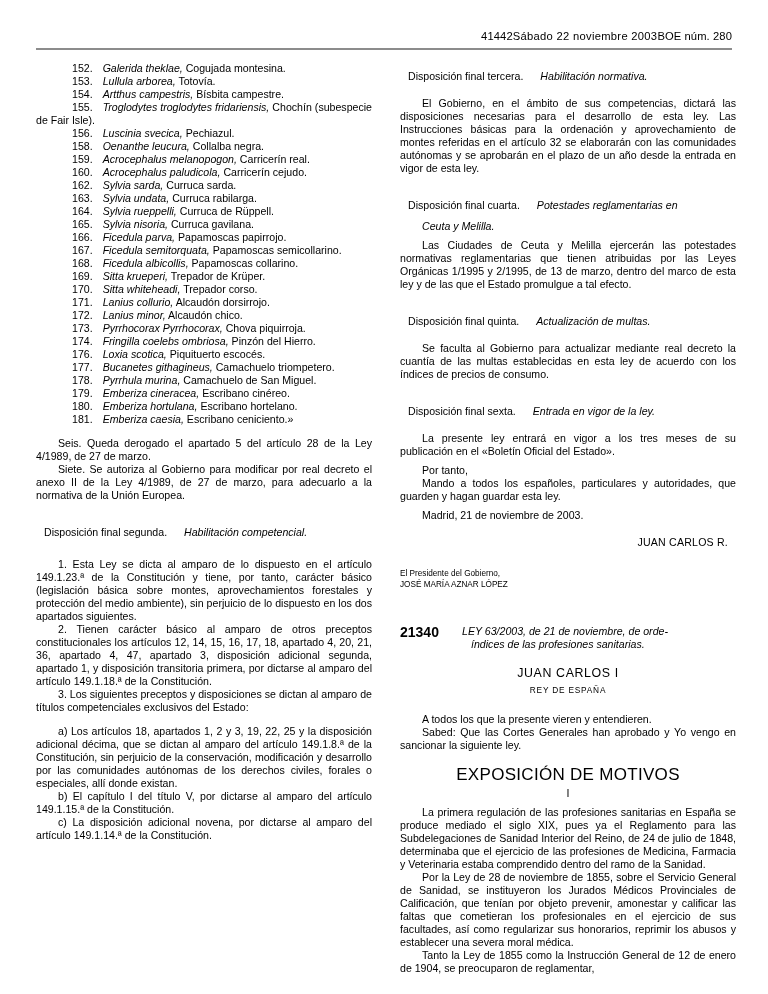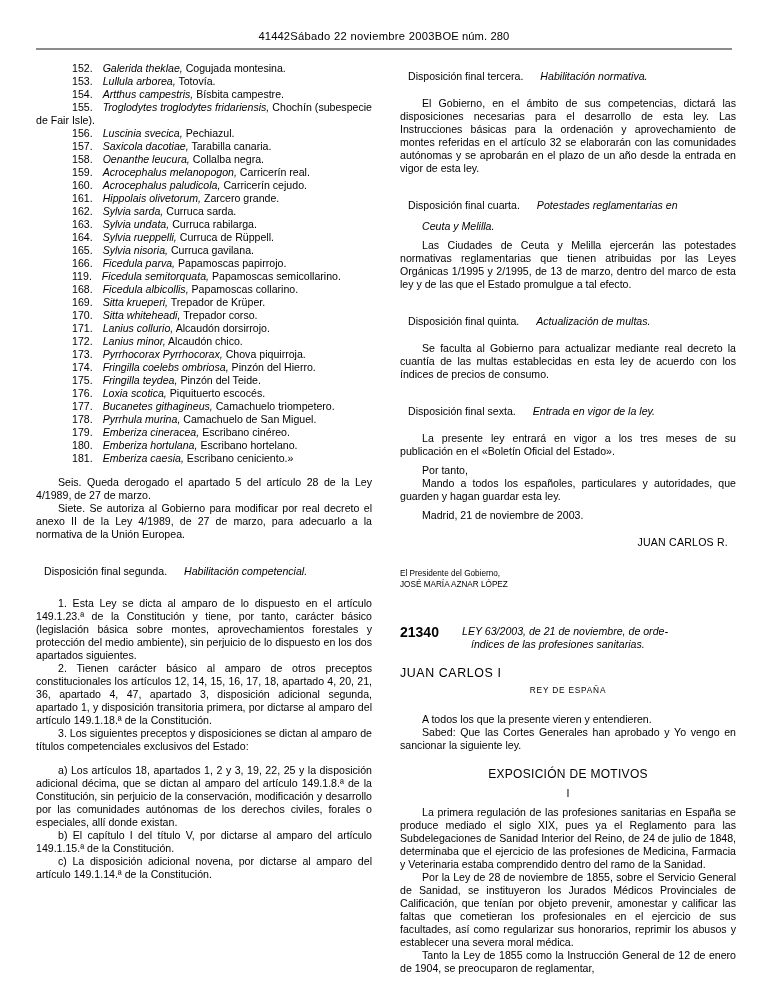--- a/index.html
+++ b/index.html
@@ -23,21 +23,21 @@
     height: 994px;
     padding: 0;
   }
   
   .running-head {
     position: absolute;
     left: 36px;
     top: 30px;
     width: 696px;
     display: flex;
-    justify-content: center;
+    justify-content: flex-end;
     align-items: baseline;
     font-size: 11.2px;
     letter-spacing: 0.1px;
   }
   .rh-folio { white-space: nowrap; }
   .rh-center { white-space: nowrap; letter-spacing: 0.3px; }
   .rh-issue { white-space: nowrap; }
   .head-rule {
     position: absolute;
     left: 36px;
@@ -119,34 +119,34 @@
   .law-title {
     font-style: italic;
     font-size: 10.6px;
     line-height: 13.0px;
     flex: 1;
     text-align: justify;
   }
   .law-title .l2 { display: block; padding-left: 9px; }
 
   .king-name {
-    text-align: left;
+    text-align: center;
     font-size: 12.4px;
     letter-spacing: 0.6px;
     margin: 0;
   }
   .king-sub {
     text-align: center;
     font-size: 8.3px;
     letter-spacing: 0.8px;
     margin: 0;
   }
   .section-title {
     text-align: center;
-    font-size: 12px;
+    font-size: 17px;
     letter-spacing: 0.3px;
     margin: 0;
   }
   .section-roman {
     text-align: center;
     font-size: 10.6px;
     margin: 0;
   }
 </style>
 </head>
@@ -162,39 +162,36 @@
   <div class="head-rule"></div>
 
   <div class="col col-left">
 
     <div id="species-list">
         <p class="sp-item"><span class="num">152.</span><span style="display: inline-block; width: 10px;"></span><i>Galerida theklae,</i> <span>Cogujada montesina.</span></p>
         <p class="sp-item"><span class="num">153.</span><span style="display: inline-block; width: 10px;"></span><i>Lullula arborea,</i> <span>Totovía.</span></p>
         <p class="sp-item"><span class="num">154.</span><span style="display: inline-block; width: 10px;"></span><i>Artthus campestris,</i> <span>Bísbita campestre.</span></p>
         <p class="sp-item"><span class="num">155.</span><span style="display: inline-block; width: 10px;"></span><i>Troglodytes troglodytes fridariensis,</i> <span>Chochín (subespecie de Fair Isle).</span></p>
         <p class="sp-item"><span class="num">156.</span><span style="display: inline-block; width: 10px;"></span><i>Luscinia svecica,</i> <span>Pechiazul.</span></p>
-        <p class="sp-item"><span class="num">157.</span><span style="display: inline-block; width: 10px;"></span><i>Saxicola dacotiae,</i> <span>Tarabilla canaria.</span></p>
         <p class="sp-item"><span class="num">158.</span><span style="display: inline-block; width: 10px;"></span><i>Oenanthe leucura,</i> <span>Collalba negra.</span></p>
         <p class="sp-item"><span class="num">159.</span><span style="display: inline-block; width: 10px;"></span><i>Acrocephalus melanopogon,</i> <span>Carricerín real.</span></p>
         <p class="sp-item"><span class="num">160.</span><span style="display: inline-block; width: 10px;"></span><i>Acrocephalus paludicola,</i> <span>Carricerín cejudo.</span></p>
-        <p class="sp-item"><span class="num">161.</span><span style="display: inline-block; width: 10px;"></span><i>Hippolais olivetorum,</i> <span>Zarcero grande.</span></p>
         <p class="sp-item"><span class="num">162.</span><span style="display: inline-block; width: 10px;"></span><i>Sylvia sarda,</i> <span>Curruca sarda.</span></p>
         <p class="sp-item"><span class="num">163.</span><span style="display: inline-block; width: 10px;"></span><i>Sylvia undata,</i> <span>Curruca rabilarga.</span></p>
         <p class="sp-item"><span class="num">164.</span><span style="display: inline-block; width: 10px;"></span><i>Sylvia rueppelli,</i> <span>Curruca de Rüppell.</span></p>
         <p class="sp-item"><span class="num">165.</span><span style="display: inline-block; width: 10px;"></span><i>Sylvia nisoria,</i> <span>Curruca gavilana.</span></p>
         <p class="sp-item"><span class="num">166.</span><span style="display: inline-block; width: 10px;"></span><i>Ficedula parva,</i> <span>Papamoscas papirrojo.</span></p>
-        <p class="sp-item"><span class="num">119.</span><span style="display: inline-block; width: 10px;"></span><i>Ficedula semitorquata,</i> <span>Papamoscas semicollarino.</span></p>
+        <p class="sp-item"><span class="num">167.</span><span style="display: inline-block; width: 10px;"></span><i>Ficedula semitorquata,</i> <span>Papamoscas semicollarino.</span></p>
         <p class="sp-item"><span class="num">168.</span><span style="display: inline-block; width: 10px;"></span><i>Ficedula albicollis,</i> <span>Papamoscas collarino.</span></p>
         <p class="sp-item"><span class="num">169.</span><span style="display: inline-block; width: 10px;"></span><i>Sitta krueperi,</i> <span>Trepador de Krüper.</span></p>
         <p class="sp-item"><span class="num">170.</span><span style="display: inline-block; width: 10px;"></span><i>Sitta whiteheadi,</i> <span>Trepador corso.</span></p>
         <p class="sp-item"><span class="num">171.</span><span style="display: inline-block; width: 10px;"></span><i>Lanius collurio,</i> <span>Alcaudón dorsirrojo.</span></p>
         <p class="sp-item"><span class="num">172.</span><span style="display: inline-block; width: 10px;"></span><i>Lanius minor,</i> <span>Alcaudón chico.</span></p>
         <p class="sp-item"><span class="num">173.</span><span style="display: inline-block; width: 10px;"></span><i>Pyrrhocorax Pyrrhocorax,</i> <span>Chova piquirroja.</span></p>
         <p class="sp-item"><span class="num">174.</span><span style="display: inline-block; width: 10px;"></span><i>Fringilla coelebs ombriosa,</i> <span>Pinzón del Hierro.</span></p>
-        <p class="sp-item"><span class="num">175.</span><span style="display: inline-block; width: 10px;"></span><i>Fringilla teydea,</i> <span>Pinzón del Teide.</span></p>
         <p class="sp-item"><span class="num">176.</span><span style="display: inline-block; width: 10px;"></span><i>Loxia scotica,</i> <span>Piquituerto escocés.</span></p>
         <p class="sp-item"><span class="num">177.</span><span style="display: inline-block; width: 10px;"></span><i>Bucanetes githagineus,</i> <span>Camachuelo triompetero.</span></p>
         <p class="sp-item"><span class="num">178.</span><span style="display: inline-block; width: 10px;"></span><i>Pyrrhula murina,</i> <span>Camachuelo de San Miguel.</span></p>
         <p class="sp-item"><span class="num">179.</span><span style="display: inline-block; width: 10px;"></span><i>Emberiza cineracea,</i> <span>Escribano cinéreo.</span></p>
         <p class="sp-item"><span class="num">180.</span><span style="display: inline-block; width: 10px;"></span><i>Emberiza hortulana,</i> <span>Escribano hortelano.</span></p>
         <p class="sp-item"><span class="num">181.</span><span style="display: inline-block; width: 10px;"></span><i>Emberiza caesia,</i> <span>Escribano ceniciento.»</span></p>
       </div>
 
     <div class="gap-md"></div>
     <p class="p indent">Seis.   Queda derogado el apartado 5 del artículo 28 de la Ley 4/1989, de 27 de marzo.</p>

